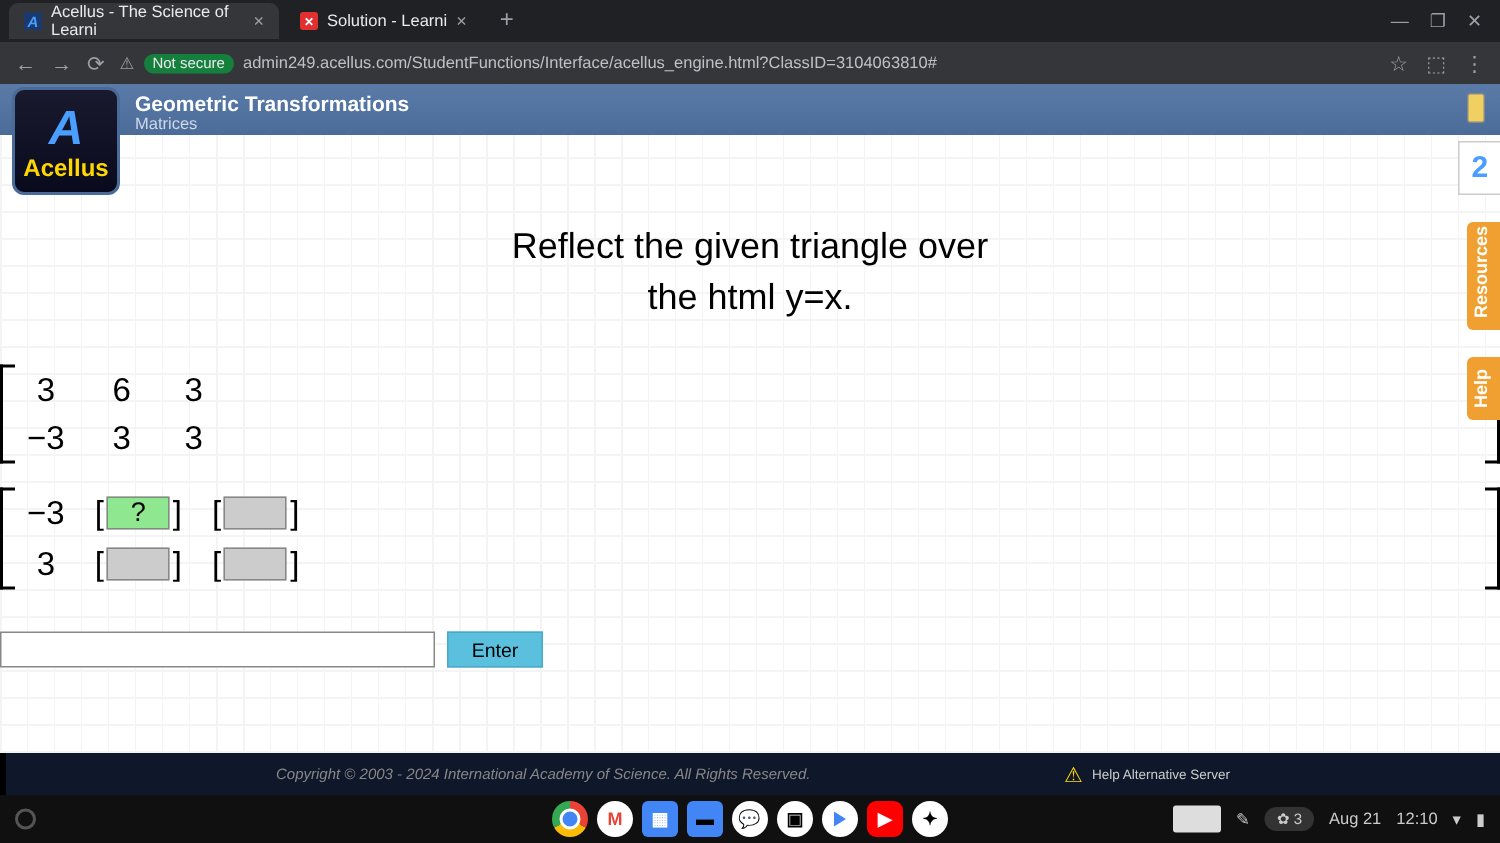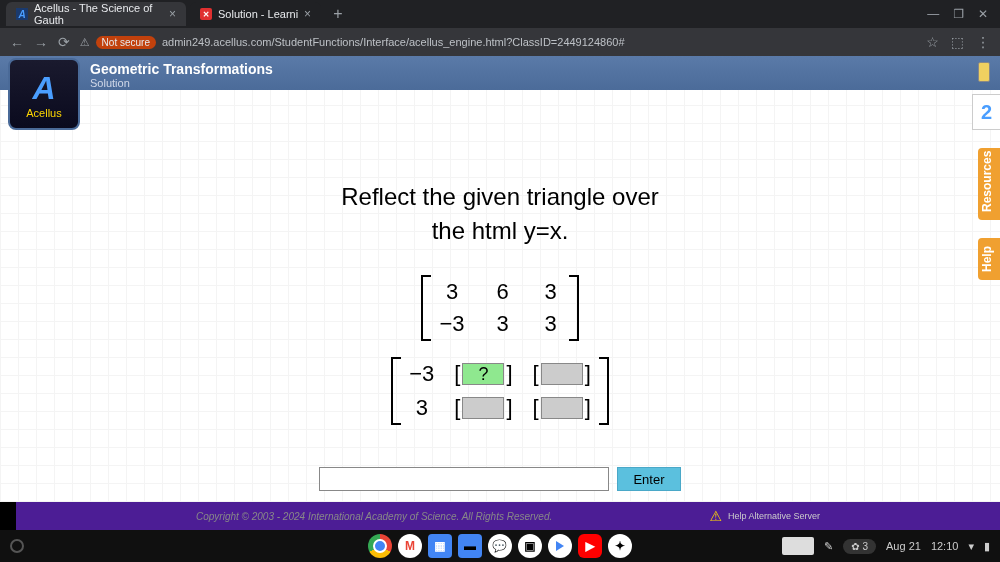--- a/index.html
+++ b/index.html
@@ -11,67 +11,67 @@
 .tab.inactive { background: #202124; }
 .tab-icon { width: 12px; height: 12px; display: flex; align-items: center; justify-content: center; }
 .tab-close { color: #9aa0a6; font-size: 12px; }
 .new-tab { color: #9aa0a6; font-size: 16px; padding: 0 8px; }
 .window-controls { margin-left: auto; display: flex; gap: 14px; color: #9aa0a6; font-size: 12px; padding-right: 6px; }
 
 
 .urlbar { height: 28px; background: #35363a; display: flex; align-items: center; padding: 0 10px; gap: 10px; color: #9aa0a6; }
 .nav-btn { font-size: 14px; }
 .url-container { flex: 1; display: flex; align-items: center; gap: 6px; font-size: 11px; }
-.not-secure { background: #c2410c; color: #e8eaed; padding: 1px 6px; border-radius: 8px; font-size: 10px; }
+.not-secure { background: #15803d; color: #e8eaed; padding: 1px 6px; border-radius: 8px; font-size: 10px; }
 .url-text { color: #bdc1c6; }
 .url-actions { display: flex; gap: 12px; font-size: 14px; }
 
 
 .acellus-header { height: 38px; background: linear-gradient(#5a7aa8, #4a6a98); border-bottom: 1px solid #3a5a88; display: flex; align-items: center; padding-left: 90px; color: #fff; position: relative; }
 .acellus-title { font-size: 14px; font-weight: bold; }
 .acellus-sub { font-size: 11px; color: #d0d8e8; }
 .battery-icon { position: absolute; right: 10px; top: 6px; width: 12px; height: 20px; background: #f0d060; border: 1px solid #888; border-radius: 2px; }
 
 
 .logo-box { position: absolute; left: 8px; top: 58px; width: 72px; height: 72px; background: linear-gradient(#1a1a2e, #0a0a1e); border: 2px solid #4a6a98; border-radius: 8px; display: flex; flex-direction: column; align-items: center; justify-content: center; z-index: 10; }
 .logo-a { font-size: 32px; font-weight: bold; color: #4a9eff; font-style: italic; }
-.logo-text { font-size: 11px; color: #ffd700; font-weight: normal; }
-
-
-.content { position: absolute; top: 90px; left: 0; right: 0; bottom: 60px; background: #fff; background-image: repeating-linear-gradient(0deg, #f4f4f4 0, #f4f4f4 1px, transparent 1px, transparent 18px), repeating-linear-gradient(90deg, #f4f4f4 0, #f4f4f4 1px, transparent 1px, transparent 18px); display: flex; flex-direction: column; align-items: center; padding-top: 90px; }
+.logo-text { font-size: 16px; color: #ffd700; font-weight: bold; }
+
+
+.content { position: absolute; top: 90px; left: 0; right: 0; bottom: 60px; background: #fff; background-image: repeating-linear-gradient(0deg, #f4f4f4 0, #f4f4f4 1px, transparent 1px, transparent 18px), repeating-linear-gradient(90deg, #f4f4f4 0, #f4f4f4 1px, transparent 1px, transparent 18px); display: flex; flex-direction: column; padding-top: 58px; }
 
 .question { font-size: 24px; color: #000; text-align: center; line-height: 1.4; margin-bottom: 20px; }
 
 .matrix { display: inline-flex; align-items: center; font-size: 22px; margin: 8px 0; position: relative; padding: 0 8px; }
 .matrix::before, .matrix::after { content: ''; position: absolute; top: 0; bottom: 0; width: 8px; border-top: 2px solid #000; border-bottom: 2px solid #000; }
 .matrix::before { left: 0; border-left: 2px solid #000; }
 .matrix::after { right: 0; border-right: 2px solid #000; }
 .matrix-grid { display: grid; grid-template-columns: repeat(3, auto); gap: 6px 28px; padding: 4px 10px; }
 .matrix-cell { text-align: center; min-width: 20px; }
 
 .matrix2 .matrix-grid { gap: 8px 20px; }
 .blank { display: inline-block; width: 42px; height: 22px; background: #ccc; border: 1px solid #888; vertical-align: middle; }
 .blank.active { background: #8fe88f; position: relative; }
 .blank.active::after { content: '?'; position: absolute; left: 50%; top: 50%; transform: translate(-50%, -50%); font-size: 18px; }
 .bracket-blank { display: inline-flex; align-items: center; }
 .bracket-blank::before { content: '['; margin-right: 2px; }
 .bracket-blank::after { content: ']'; margin-left: 2px; }
 
-.input-row { display: flex; gap: 8px; margin-top: 34px; }
+.input-row { display: flex; gap: 8px; margin-top: 20px; }
 .answer-input { width: 290px; height: 24px; border: 1px solid #888; padding: 0 6px; font-size: 13px; }
 .enter-btn { width: 64px; height: 24px; background: #5bc0de; border: 1px solid #4aa8c8; color: #000; font-size: 13px; cursor: pointer; }
 
 
 .side-counter { position: absolute; right: 0; top: 94px; width: 28px; height: 36px; background: #fff; border: 1px solid #ccc; border-right: none; display: flex; align-items: center; justify-content: center; font-size: 20px; color: #4a9eff; font-weight: bold; }
 .side-tab { position: absolute; right: 0; width: 22px; background: #f0a030; color: #fff; writing-mode: vertical-rl; transform: rotate(180deg); text-align: center; padding: 8px 2px; font-size: 12px; font-weight: bold; border-radius: 0 4px 4px 0; }
 .side-tab.resources { top: 148px; height: 72px; }
 .side-tab.help { top: 238px; height: 42px; }
 
 
-.footer { position: absolute; bottom: 32px; left: 16px; right: 0; height: 28px; background: #4c1d95; display: flex; align-items: center; padding: 0 180px; color: #888; font-size: 10px; font-style: italic; }
+.footer { position: absolute; bottom: 32px; left: 4px; right: 0; height: 28px; background: #0f172a; display: flex; align-items: center; padding: 0 180px; color: #888; font-size: 10px; font-style: italic; }
 .footer-warn { margin-left: auto; display: flex; align-items: center; gap: 6px; font-style: normal; font-size: 9px; color: #ccc; }
 .warn-tri { color: #ffd700; font-size: 14px; }
 
 
 .taskbar { position: absolute; bottom: 0; left: 0; right: 0; height: 32px; background: #101010; display: flex; align-items: center; padding: 0 10px; }
 .taskbar-left { width: 14px; height: 14px; border: 2px solid #555; border-radius: 50%; }
 .taskbar-center { position: absolute; left: 50%; transform: translateX(-50%); display: flex; gap: 6px; }
 .tb-icon { width: 24px; height: 24px; border-radius: 50%; background: #fff; display: flex; align-items: center; justify-content: center; font-size: 12px; font-weight: bold; }
 .tb-chrome { background: conic-gradient(#ea4335 0 120deg, #fbbc05 120deg 240deg, #34a853 240deg); position: relative; }
 .tb-chrome::after { content: ''; position: absolute; width: 10px; height: 10px; background: #4285f4; border: 2px solid #fff; border-radius: 50%; }
@@ -92,21 +92,21 @@
 <body>
 
 <div class="titlebar">
   <div class="tab">
     <span class="tab-icon">
       <svg width="12" height="12">
           <rect width="12" height="12" fill="#1a3a6e"></rect>
           <text x="6" y="10" text-anchor="middle" fill="#4a9eff" font-size="10" font-weight="bold" font-style="italic">A</text>
         </svg>
     </span>
-    <span>Acellus - The Science of Gauth</span>
+    <span>Acellus - The Science of Learni</span>
     <span class="tab-close">×</span>
   </div>
   <div class="tab inactive">
     <span class="tab-icon">
       <svg width="12" height="12">
           <rect width="12" height="12" fill="#e03030" rx="2"></rect>
           <text x="6" y="9" text-anchor="middle" fill="#fff" font-size="8" font-weight="bold">✕</text>
         </svg>
     </span>
     <span>Solution - Learni</span>
@@ -120,33 +120,33 @@
   </div>
 </div>
 
 <div class="urlbar">
   <span class="nav-btn">←</span>
   <span class="nav-btn">→</span>
   <span class="nav-btn">⟳</span>
   <div class="url-container">
     <span>⚠</span>
     <span class="not-secure">Not secure</span>
-    <span class="url-text">admin249.acellus.com/StudentFunctions/Interface/acellus_engine.html?ClassID=2449124860#</span>
+    <span class="url-text">admin249.acellus.com/StudentFunctions/Interface/acellus_engine.html?ClassID=3104063810#</span>
   </div>
   <div class="url-actions">
     <span>☆</span>
     <span>⬚</span>
     <span>⋮</span>
   </div>
 </div>
 
 <div class="acellus-header">
   <div>
     <div class="acellus-title">Geometric Transformations</div>
-    <div class="acellus-sub">Solution</div>
+    <div class="acellus-sub">Matrices</div>
   </div>
   <div class="battery-icon"></div>
 </div>
 
 <div class="logo-box">
   <div class="logo-a">A</div>
   <div class="logo-text">Acellus</div>
 </div>
 
 <div class="content">

